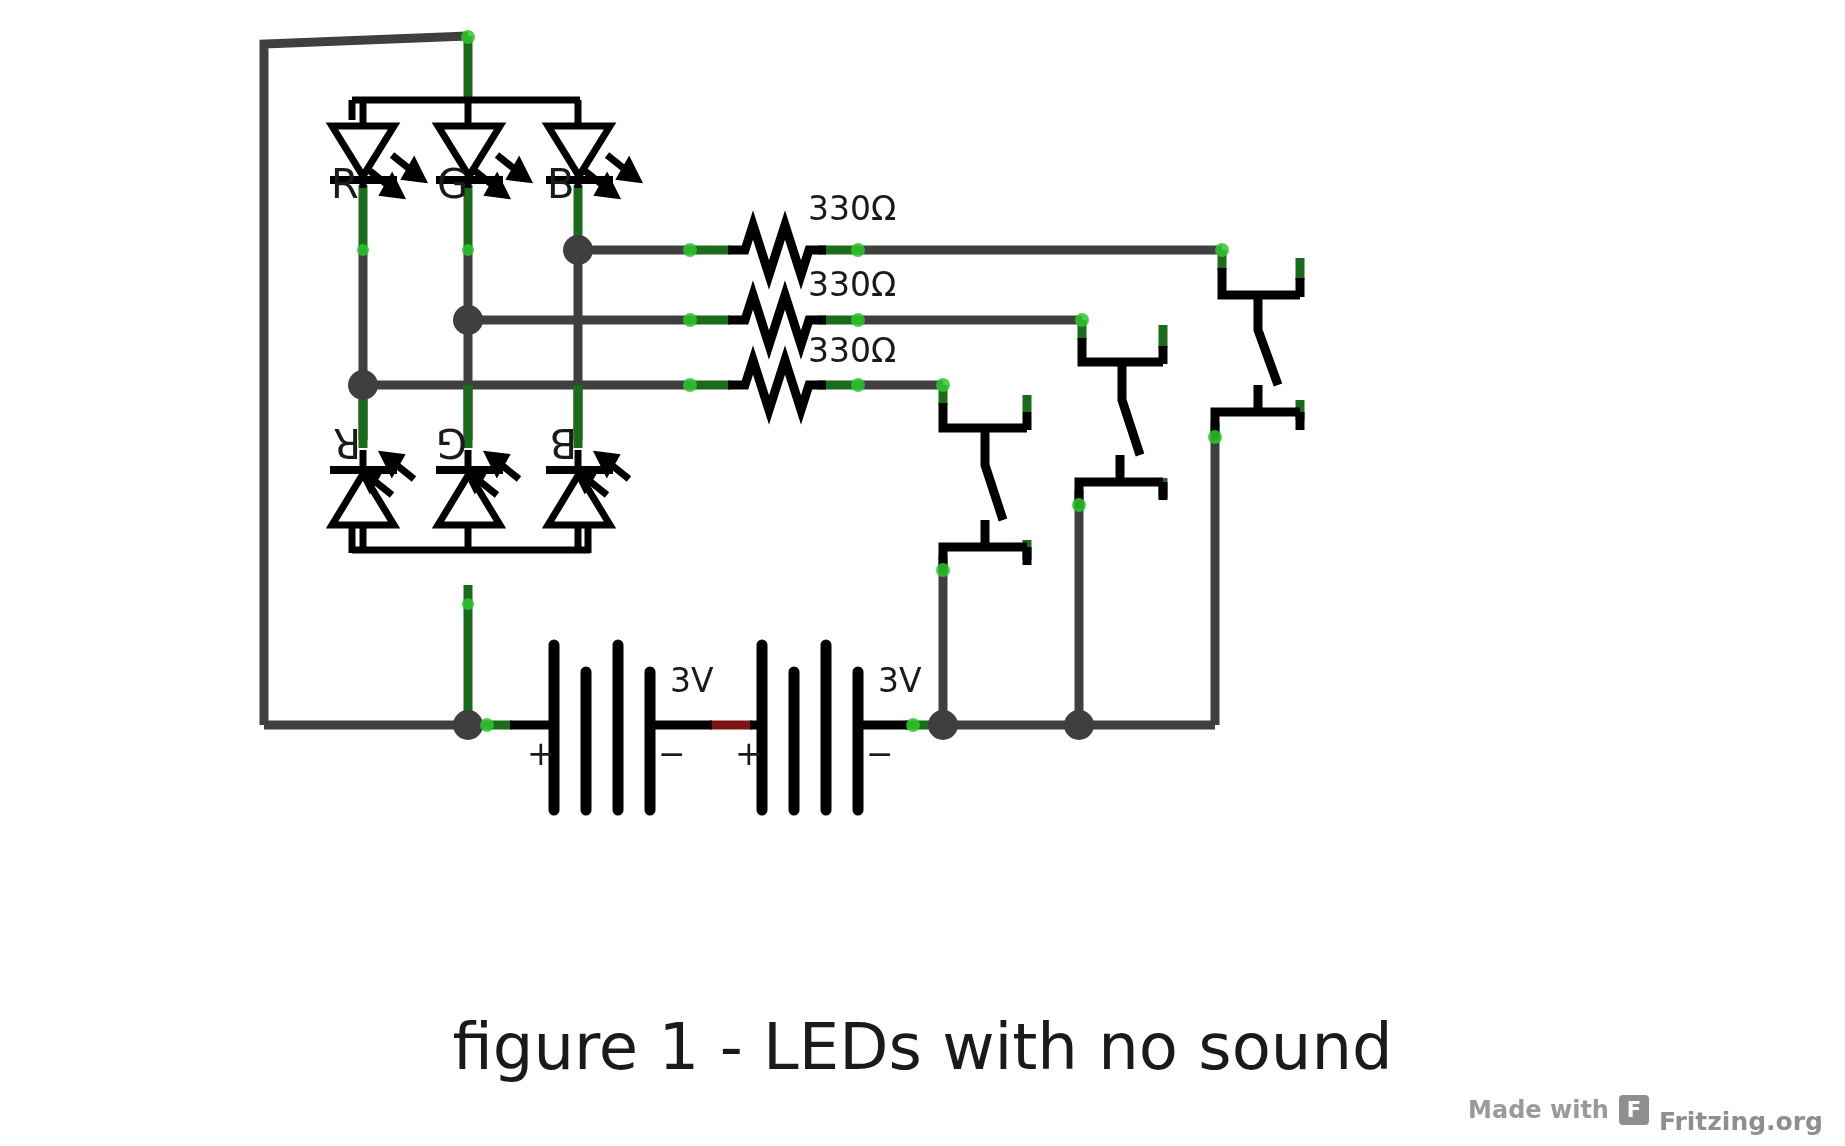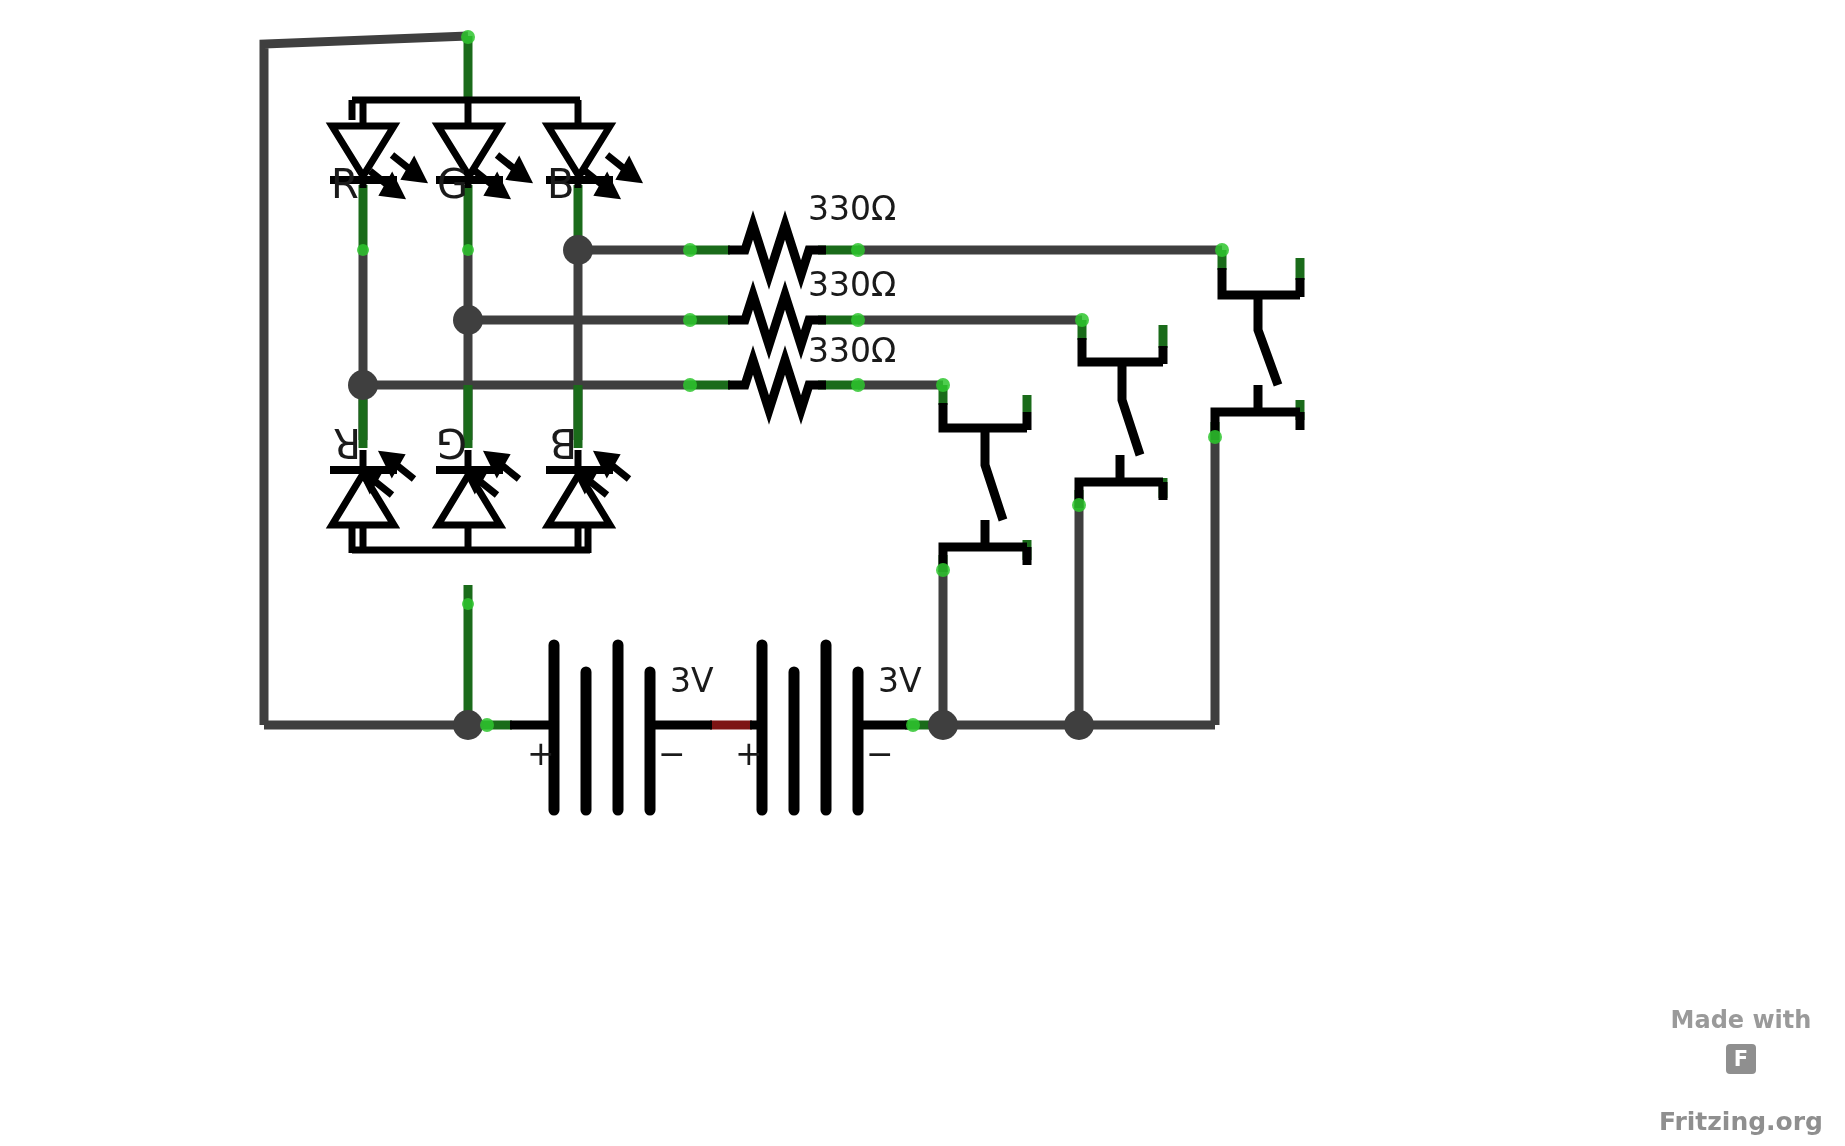--- a/index.html
+++ b/index.html
@@ -7,21 +7,21 @@
        font-family:"DejaVu Sans","Liberation Sans",sans-serif;}
   #stage{position:relative;width:1845px;height:1146px;background:#fff;}
   svg#schematic{position:absolute;left:0;top:0;width:1845px;height:1146px;display:block;}
   .caption{
     position:absolute; left:0; top:1010px; width:1845px;
     text-align:center; font-size:64px; color:#1a1a1a; letter-spacing:0px;
     font-family:"DejaVu Sans","Liberation Sans",sans-serif;
   }
   .footer{
     position:absolute; right:22px; bottom:10px;
-    display:flex; align-items:center; gap:10px;flex-direction:column;
+    display:flex; align-items:center; gap:10px;
   }
   .footer .madewith{ font-size:24px; color:#9a9a9a; font-weight:bold;
     font-family:"DejaVu Sans","Liberation Sans",sans-serif;}
   .footer .fz-logo{
     width:30px;height:30px;background:#8f8f8f;border-radius:4px;
     position:relative;
   }
   .footer .fz-logo::after{
     content:"F"; position:absolute; left:0; top:0; width:30px; height:30px;
     line-height:30px; text-align:center; color:#fff; font-size:21px;
@@ -286,20 +286,21 @@
       <circle cx="1082" cy="320" r="7"></circle>
       <circle cx="1222" cy="250" r="7"></circle>
       <circle cx="1215" cy="437" r="7"></circle>
       <circle cx="1079" cy="505" r="7"></circle>
       <circle cx="943" cy="570" r="7"></circle>
       <circle cx="487" cy="725" r="7"></circle>
       <circle cx="913" cy="725" r="7"></circle>
     </g>
   </svg>
 
+  <div class="caption">figure 1 - LEDs with no sound</div>
 
   <div class="footer">
     <span class="madewith">Made with</span>
     <span class="fz-logo"></span>
     <span class="fzname">Fritzing.org</span>
   </div>
 
 </div>
 
 </body></html>

